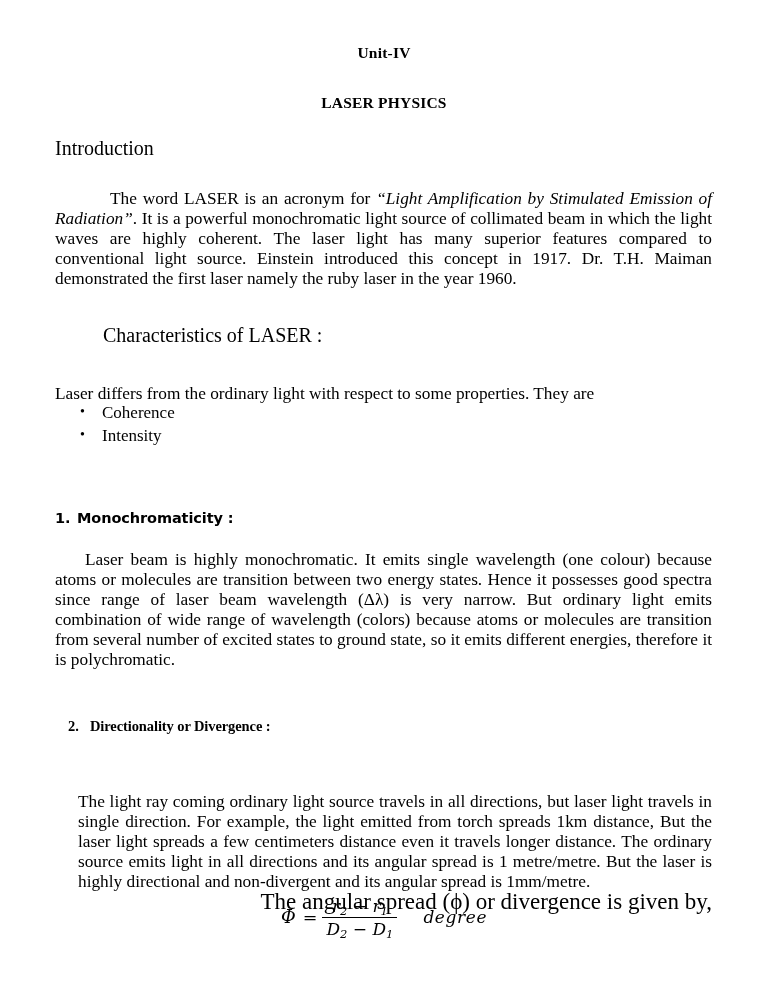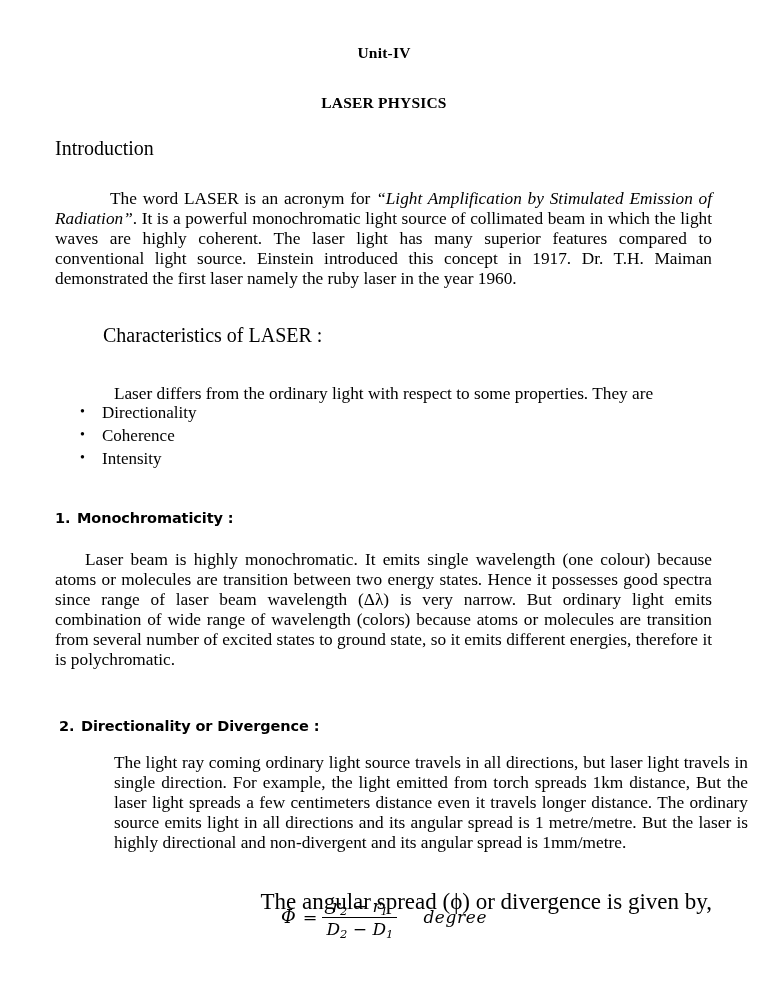--- a/index.html
+++ b/index.html
@@ -48,21 +48,21 @@
 
   .heading-num {
     position: absolute;
     font-family: "DejaVu Sans", "Liberation Sans", sans-serif;
     font-weight: bold;
     font-size: 14.5px;
     letter-spacing: -0.1px;
   }
   .heading-num .num { display: inline-block; width: 22px; }
   .heading-mono { left: 55px; top: 510px; }
-  .heading-dir  { left: 59px; top: 718px; }
+  .heading-dir  { left: 68px; top: 718px; font-family: Liberation Serif, serif; }
 
   
   .para {
     position: absolute;
     font-size: 17.3px;
     line-height: 20px;
     text-align: justify;
     text-justify: inter-word;
   }
   .para-intro {
@@ -71,33 +71,32 @@
     width: 657px;
     text-indent: 55px;
   }
   .para-laserdiffers {
     position: absolute;
     left: 55px;
     top: 364px;
     width: 657px;
     font-size: 17.3px;
     line-height: 26px;
-    text-align: center;
+    text-align: left;
   }
   .para-mono-pos {
     left: 55px;
     top: 533px;
     width: 657px;
     text-indent: 30px;
   }
   .para-dir {
     left: 78px;
-    top: 736px;
+    top: 775px;
     width: 634px;
-    margin-left: 36px;
   }
   .para-angular {
     position: absolute;
     left: 78px;
     top: 866px;
     width: 634px;
     font-size: 23px;
     line-height: 26px;
     text-indent: 55px;
     text-align: right;
@@ -186,21 +185,20 @@
 
   <h2 class="heading-serif heading-intro">Introduction</h2>
 
   <p class="para para-intro"><span>The word LASER is an acronym for </span><span class="italic">“Light Amplification by Stimulated Emission of Radiation”</span><span>. It is a powerful monochromatic light source of collimated beam in which the light waves are highly coherent. The laser light has many superior features compared to conventional light source. Einstein introduced this concept in 1917. Dr. T.H. Maiman demonstrated the first laser namely the ruby laser in the year 1960.</span></p>
 
   <h2 class="heading-serif heading-char">Characteristics of LASER :</h2>
 
   <p class="para-laserdiffers">Laser differs from the ordinary light with respect to some properties. They are</p>
 
   <ul class="bullets">
-    <li>Directionality</li>
     <li>Coherence</li>
     <li>Intensity</li>
   </ul>
 
   <div class="heading-num heading-mono"><span class="num">1.</span><span>Monochromaticity :</span></div>
 
   <p class="para para-mono-pos">Laser beam is highly monochromatic. It emits single wavelength (one colour) because atoms or molecules are transition between two energy states. Hence it possesses good spectra since range of laser beam wavelength (Δλ) is very narrow. But ordinary light emits combination of wide range of wavelength (colors) because atoms or molecules are transition from several number of excited states to ground state, so it emits different energies, therefore it is polychromatic.</p>
 
   <div class="heading-num heading-dir"><span class="num">2.</span><span>Directionality or Divergence :</span></div>
 

